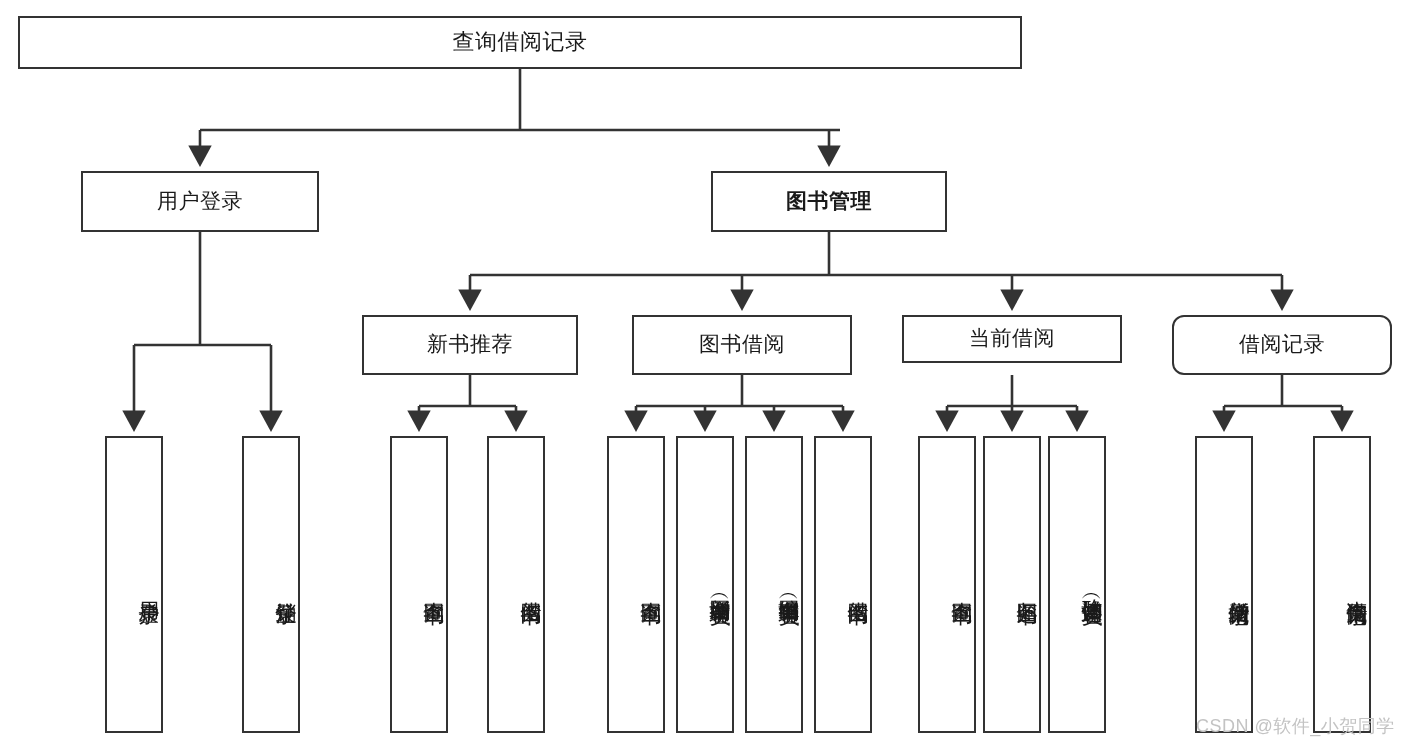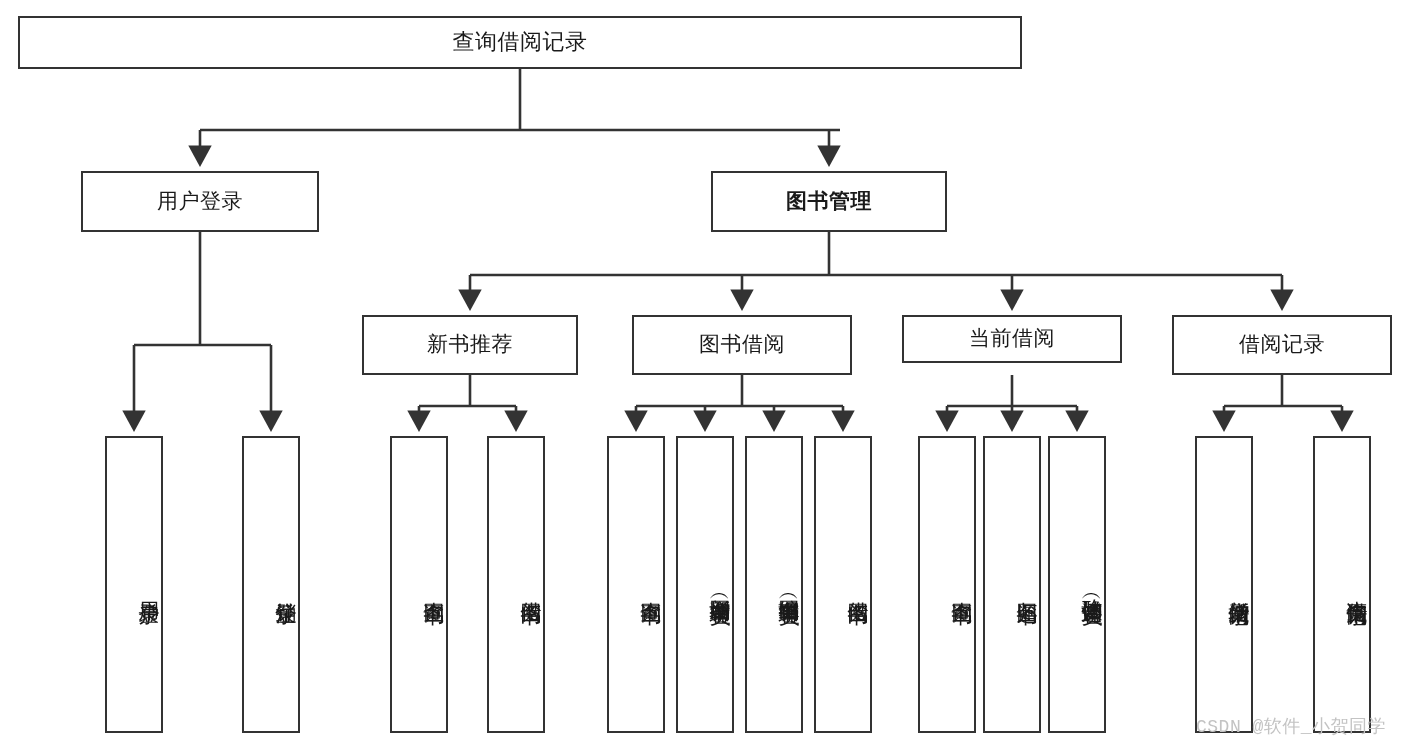--- a/index.html
+++ b/index.html
@@ -55,21 +55,21 @@
     align-items: flex-start;
     justify-content: center;
     white-space: nowrap;
   }
   .watermark {
     position: absolute;
     font-size: 18px;
     color: #c3c3c3;
     white-space: nowrap;
     letter-spacing: 0.5px;
-    font-family: Liberation Mono, monospace;
+    font-family: Liberation Sans, sans-serif;
   }
 </style>
 </head>
 <body>
 
 <div id="canvas">
 
   <svg id="edges" viewBox="0 0 1405 747" width="1405" height="747">
     <defs>
       <marker id="arrow" viewBox="0 0 12 12" refX="9" refY="6" markerWidth="9" markerHeight="9" orient="auto-start-reverse">
@@ -133,21 +133,21 @@
 
   <div class="node node-h" style="left:632px; top:315px; width:220px; height:60px;">
     <span>图书借阅</span>
   </div>
   <div class="node node-h" style="left:362px; top:315px; width:216px; height:60px;">
     <span>新书推荐</span>
   </div>
   <div class="node node-h" style="left:902px; top:315px; width:220px; height:48px;">
     <span>当前借阅</span>
   </div>
-  <div class="node node-h" style="left:1172px; top:315px; width:220px; height:60px;">
+  <div class="node node-h" style="left:1172px; top:315px; width:220px; height:60px;border-radius:12px;">
     <span>借阅记录</span>
   </div>
 
   <div class="node node-v" style="left:105px; top:436px; width:58px; height:297px;">
     <span>用户登录</span>
   </div>
   <div class="node node-v" style="left:242px; top:436px; width:58px; height:297px;">
     <span>注销登录</span>
   </div>
   <div class="node node-v" style="left:390px; top:436px; width:58px; height:297px;">

